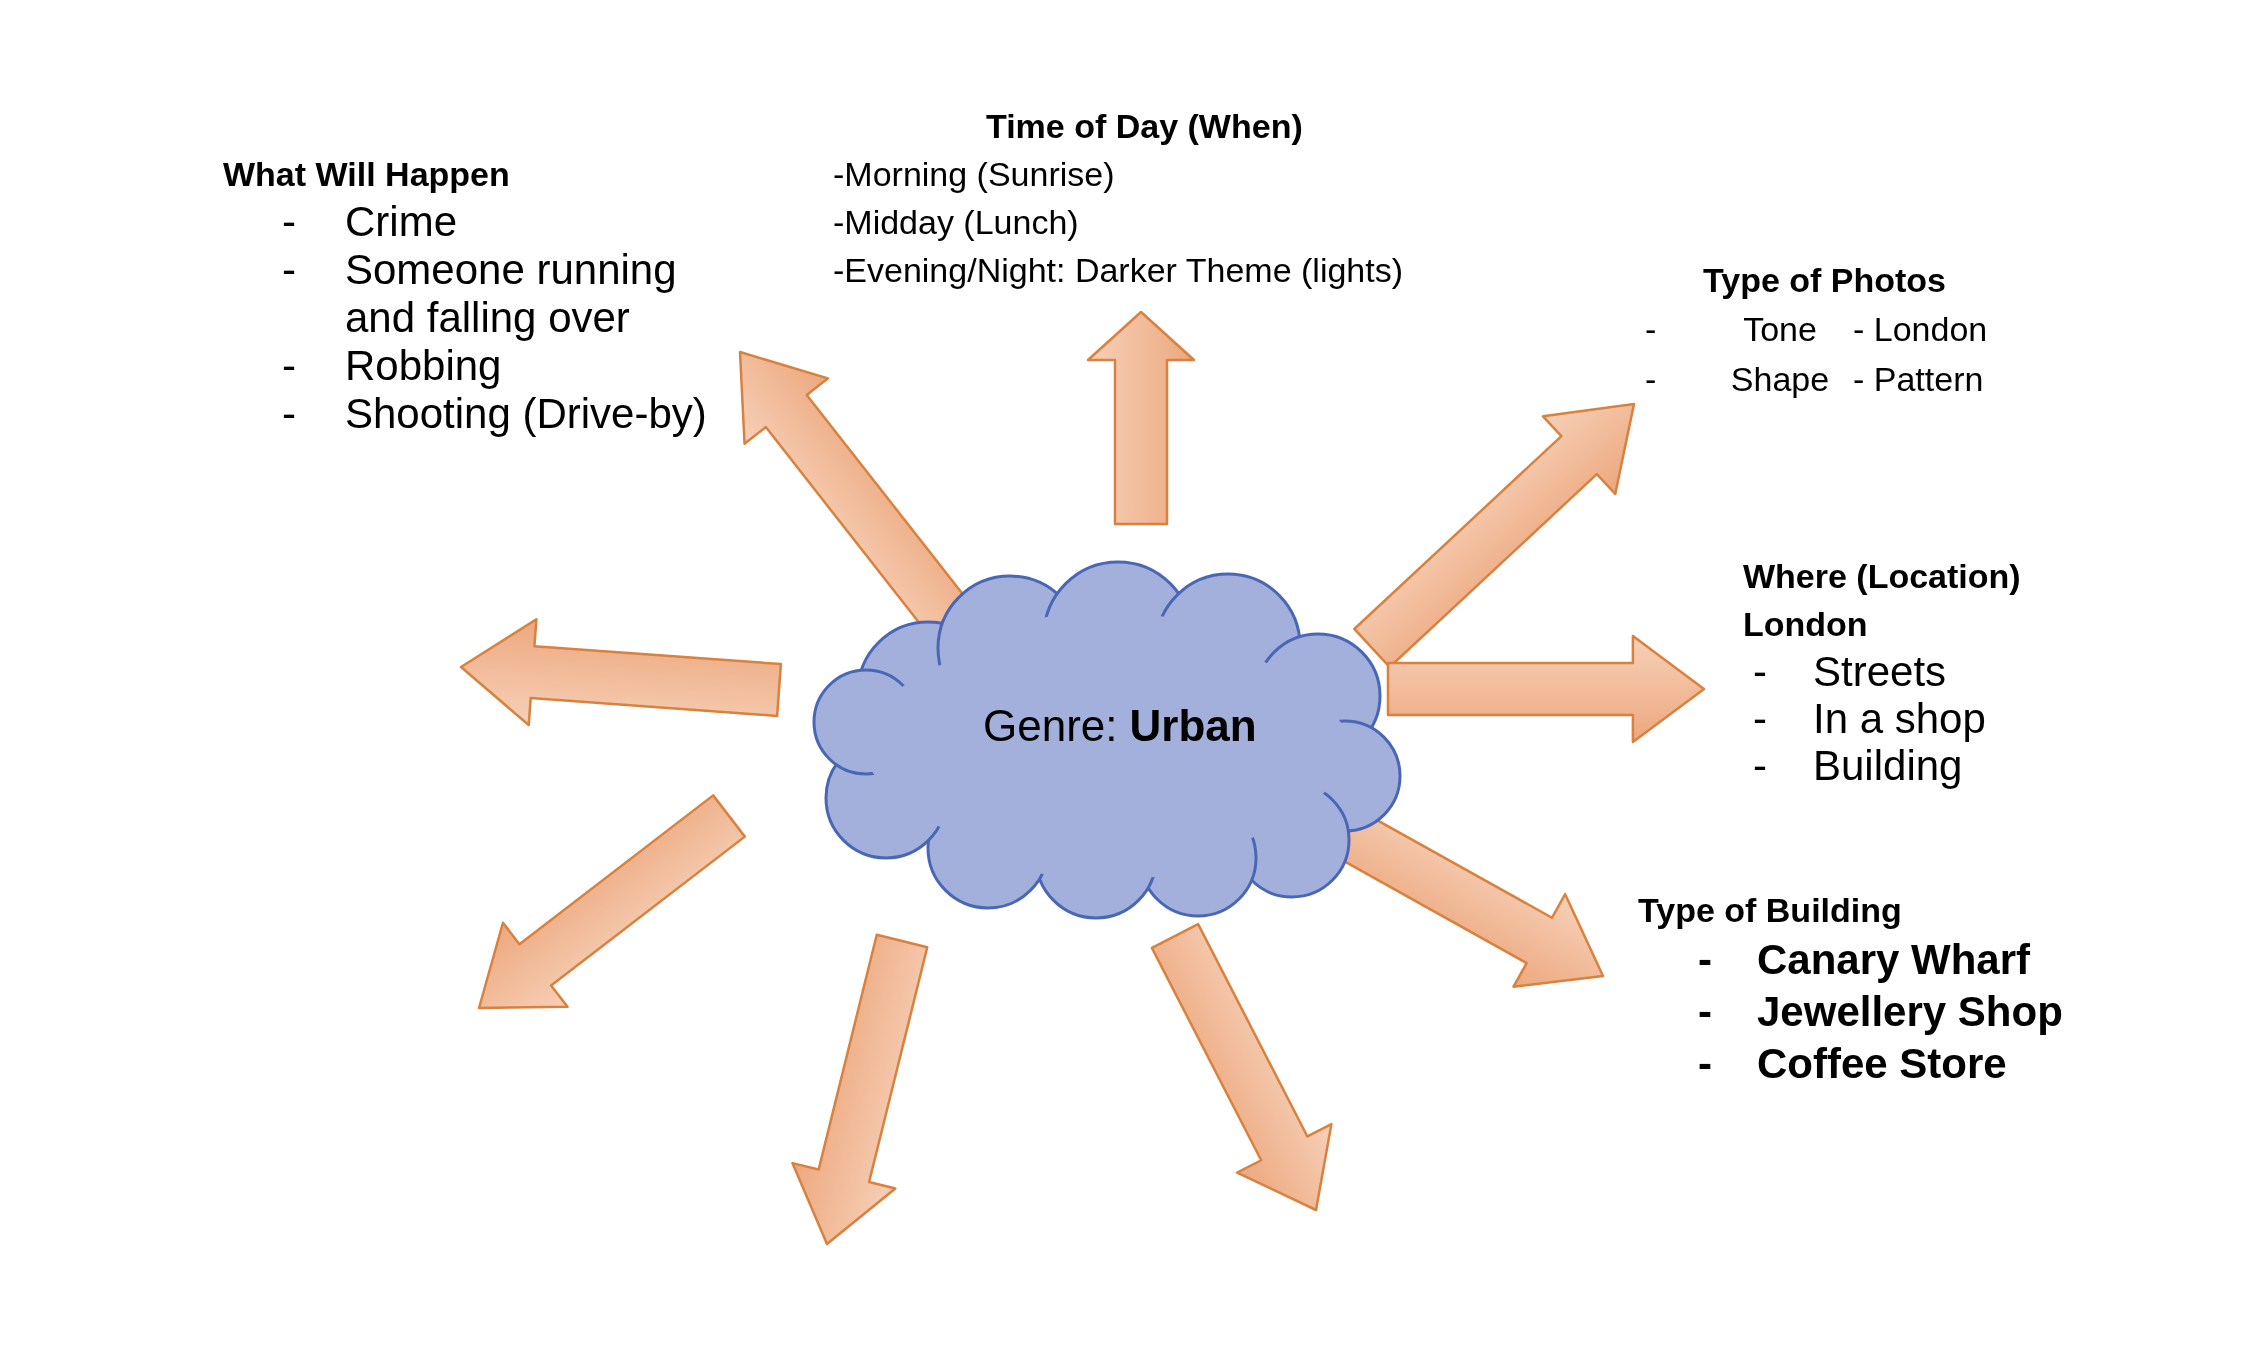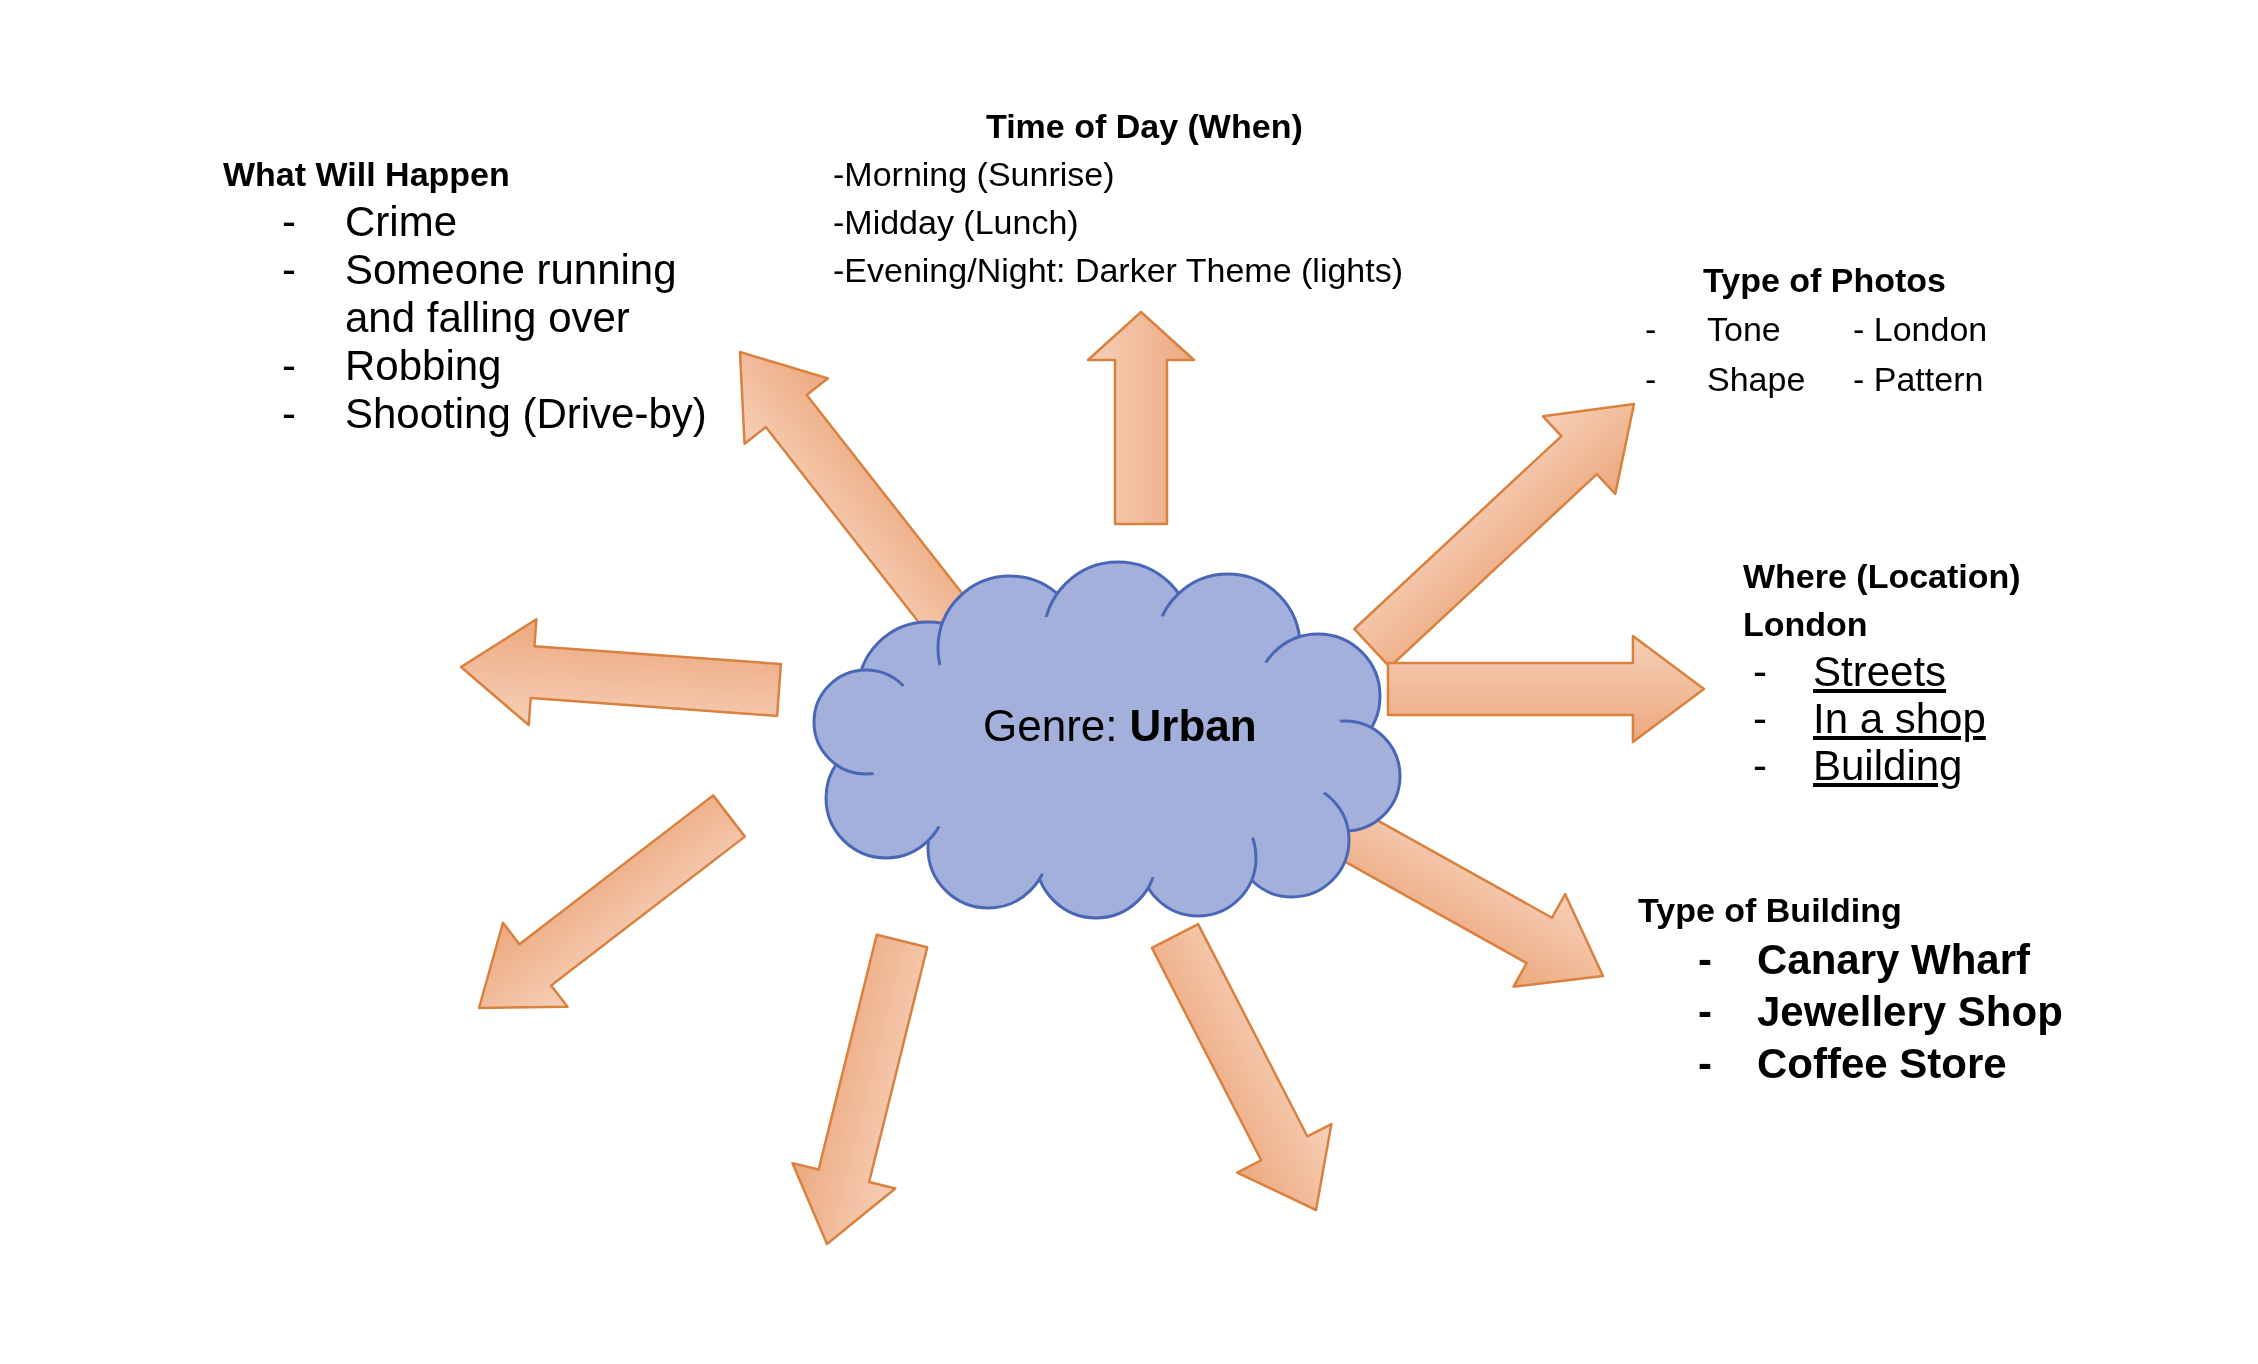--- a/index.html
+++ b/index.html
@@ -29,25 +29,25 @@
   .wwh .li{padding-left:122px;}
   .wwh .li::before{content:"-";position:absolute;left:59px;}
   .wwh .li-wrap{max-width:352px;}
 
   
   .tod-line{font-size:34px;line-height:48px;white-space:nowrap;}
 
   
   .photo-row{display:flex;font-size:34px;line-height:50px;white-space:nowrap;}
   .photo-row::before{content:"-";width:62px;}
-  .photo-left{width:146px;}
+  .photo-left{width:146px;text-align:center;}
   .photo-right::before{content:"- ";}
 
   
-  .where .li{padding-left:70px;line-height:47px;text-decoration:underline;}
+  .where .li{padding-left:70px;line-height:47px;}
   .where .li::before{content:"-";position:absolute;left:10px;}
 
   
   .tob .li{padding-left:119px;line-height:52px;font-weight:bold;}
   .tob .li::before{content:"-";position:absolute;left:60px;}
 
   
   .genre{
     position:absolute;left:983px;top:700px;
     font-size:44px;line-height:52px;white-space:nowrap;

